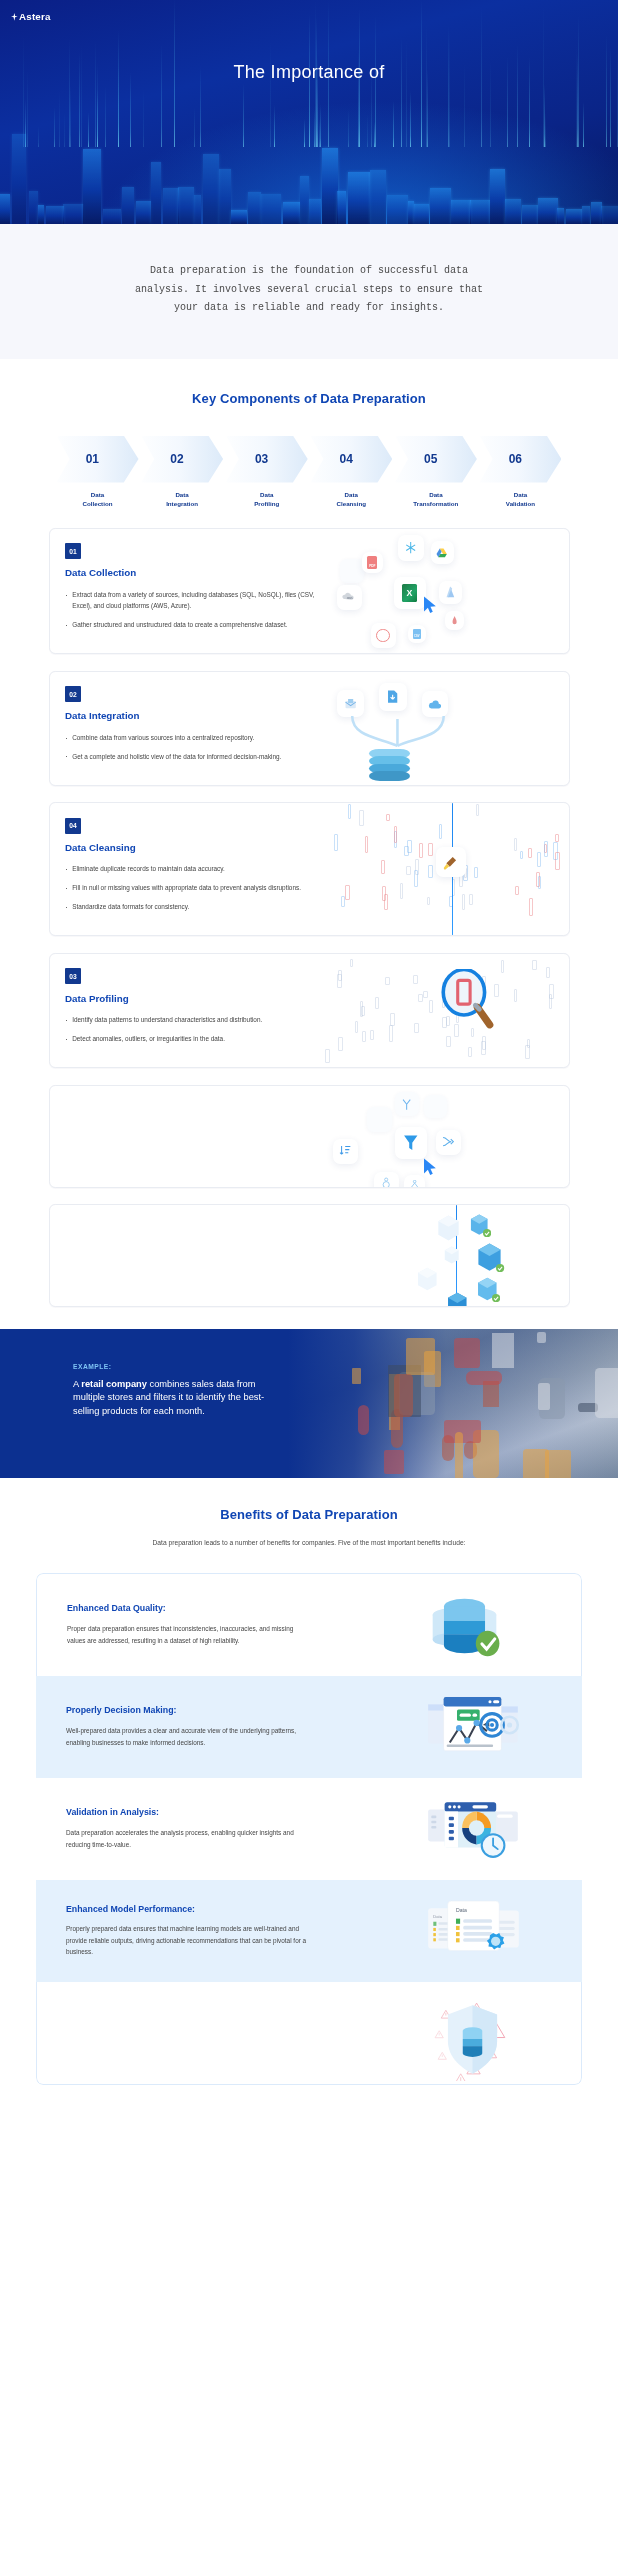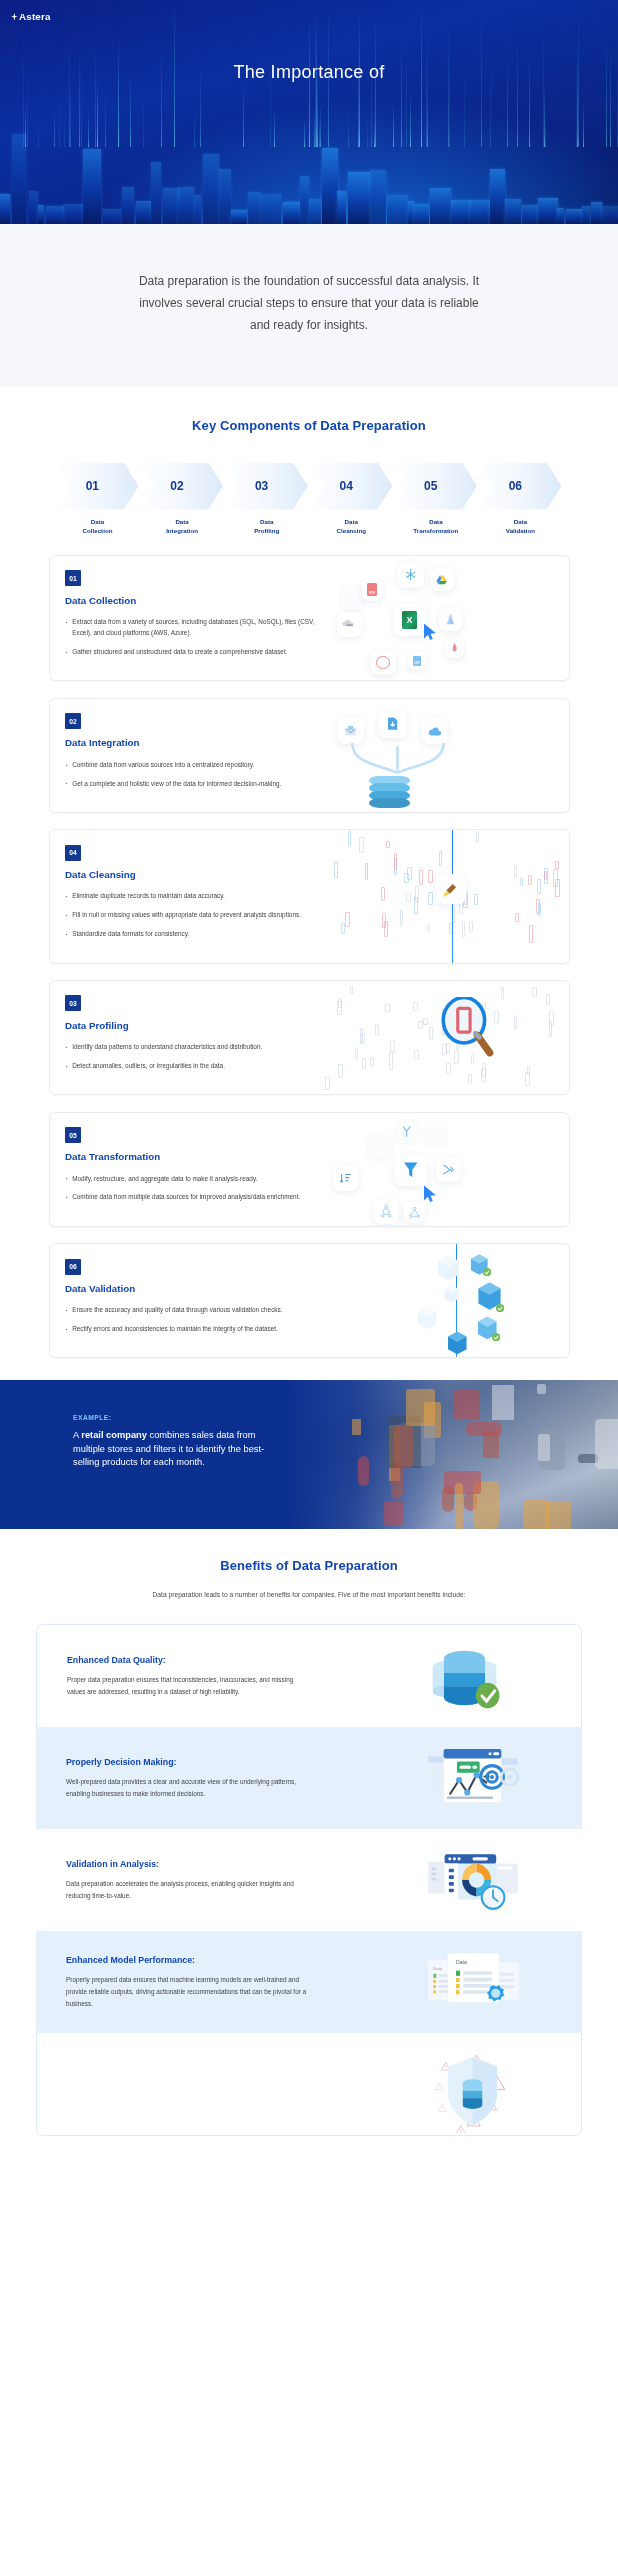--- a/index.html
+++ b/index.html
@@ -49,22 +49,22 @@
     margin-top: 3.1px;
   }
 
   
   .intro {
     background: #f6f7fc;
     padding: 30px 0 33px;
     text-align: center;
   }
   .intro p {
-    width: 361px; margin: 16px auto;
-    font-size: 12px; line-height: 1.85; color: #4a4a4a;
+    width: 361px; margin: 8px auto;
+    font-size: 10px; line-height: 1.85; color: #4a4a4a; font-family: Liberation Mono, monospace;
   }
 
   
   .sec-title {
     text-align: center;
     color: #1046b4;
     font-size: 13px;
     font-weight: 700;
     letter-spacing: 0.1px;
   }
@@ -681,28 +681,20 @@
           </div>
           <div class="tile" style="left:82px;top:89px;width:21.6px;height:21.6px">
             <svg width="11.3" height="11.3" viewBox="0 0 22 22" stroke="#8cc6f0" stroke-width="1.6" fill="none">
               <circle cx="11" cy="3" r="2.5"></circle>
               <circle cx="3" cy="18" r="2.5"></circle>
               <circle cx="19" cy="18" r="2.5"></circle>
               <path d="M11 6 4 15M11 6l7 9M6 18h10"></path>
             </svg>
           </div>
         </div>
-        <div class="card-body">
-          <div class="card-badge">05</div>
-          <div class="card-title">Data Transformation</div>
-          <ul class="bullets">
-            <li>Modify, restructure, and aggregate data to make it analysis-ready.</li>
-            <li>Combine data from multiple data sources for improved analysis/data enrichment.</li>
-          </ul>
-        </div>
       </div>
       <div class="card">
         <div class="card-art">
           <div class="scanline" style="left:134px"></div>
           <div style="position:absolute;left:115px;top:10.3px"><svg width="23" height="26" viewBox="0 0 40 46">
               <path d="M20 1 38 11v24L20 45 2 35V11z" fill="#e9f3fc"></path>
               <path d="M20 1 38 11 20 21 2 11z" fill="#f4f9fe"></path>
             </svg></div>
           <div style="position:absolute;left:148px;top:9.3px"><svg width="18.5" height="21.3" viewBox="0 0 40 46">
               <path d="M20 1 38 11v24L20 45 2 35V11z" fill="#5ab4ea"></path>
@@ -730,28 +722,20 @@
               <path d="M20 1 38 11v24L20 45 2 35V11z" fill="#63bbed"></path>
               <path d="M20 1 38 11 20 21 2 11z" fill="#95d4f5"></path>
             </svg><svg style="position:absolute;right:-3.1px;bottom:1px" width="8.2" height="8.2" viewBox="0 0 16 16">
               <circle cx="8" cy="8" r="8" fill="#72bd5a"></circle>
               <path d="M4 8.5 7 11.5 12 5.5" stroke="#fff" stroke-width="2" fill="none"></path>
             </svg></div>
           <div style="position:absolute;left:125px;top:87px"><svg width="20.6" height="24" viewBox="0 0 40 46">
               <path d="M20 1 38 11v24L20 45 2 35V11z" fill="#2b8fd6"></path>
               <path d="M20 1 38 11 20 21 2 11z" fill="#5cb5e8"></path>
             </svg></div>
-        </div>
-        <div class="card-body">
-          <div class="card-badge">06</div>
-          <div class="card-title">Data Validation</div>
-          <ul class="bullets">
-            <li>Ensure the accuracy and quality of data through various validation checks.</li>
-            <li>Rectify errors and inconsistencies to maintain the integrity of the dataset.</li>
-          </ul>
         </div>
       </div>
     </div>
 </section>
 
 <section class="example">
   <div class="example-photo">
     <div class="photo-shapes" id="photoshapes">
         <i style="left: 70px; top: 76px; width: 10.8px; height: 30px; background: rgb(194, 75, 75); border-radius: 6.7px;"></i>
         <i style="left: 101px; top: 45px; width: 10.8px; height: 56px; background: rgb(232, 163, 63); border-radius: 0px;"></i>

